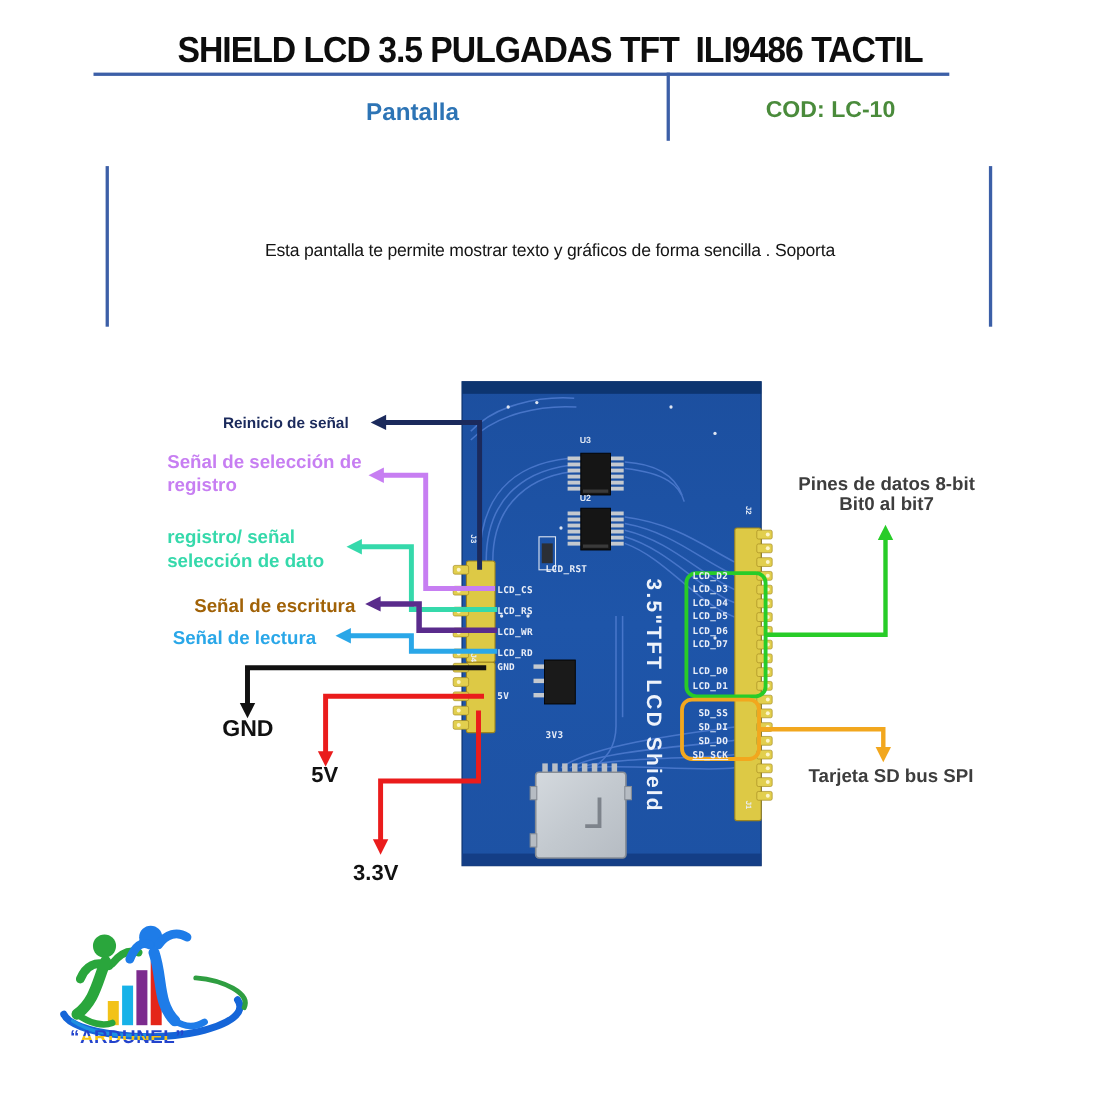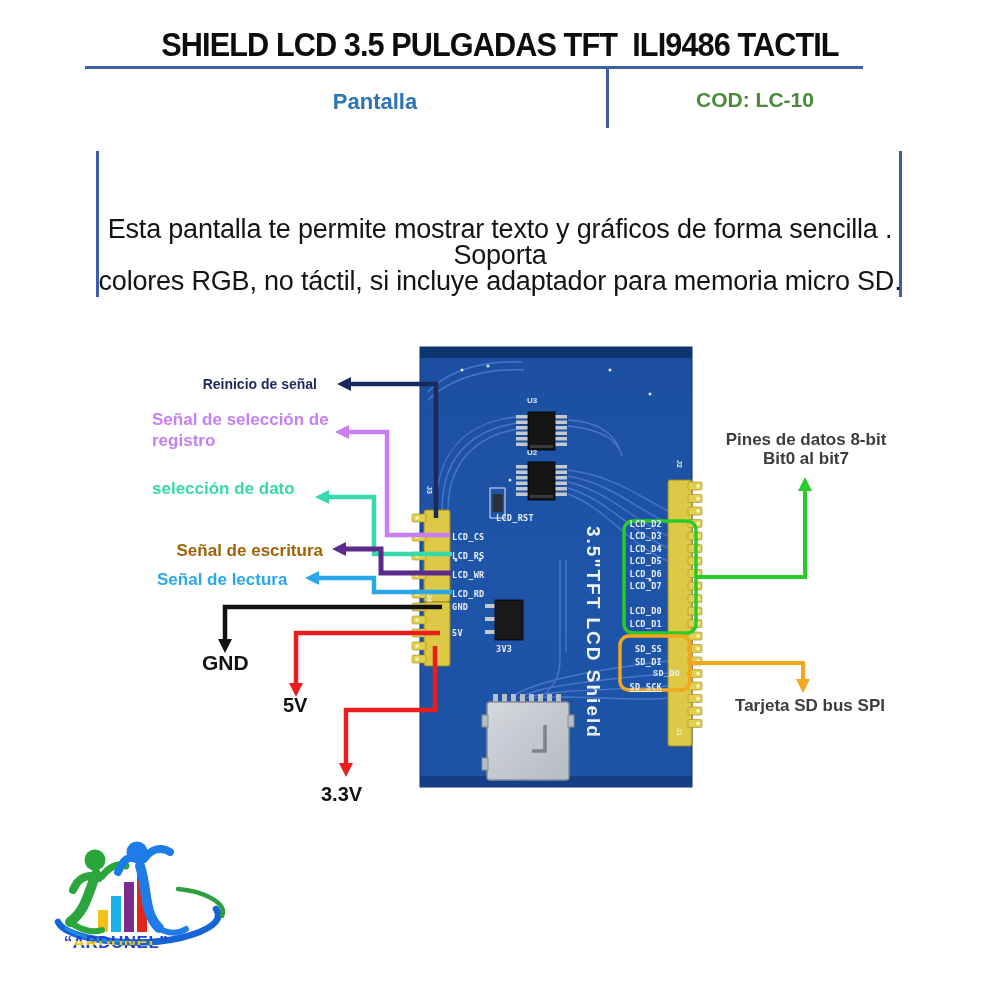--- a/index.html
+++ b/index.html
@@ -6,21 +6,21 @@
   .page{position:relative;width:1000px;height:1000px;background:#fff;overflow:hidden;
         font-family:"Liberation Sans","DejaVu Sans",sans-serif;}
   .abs{position:absolute;}
   .title{left:0;right:0;top:26px;text-align:center;font-size:33px;font-weight:700;
          letter-spacing:-1px;color:#0d0d0d;white-space:pre;transform:scaleX(.93);}
   .hrule{left:85px;top:66px;width:778px;height:3px;background:#3c5fa7;}
   .vrule{left:606px;top:66px;width:3px;height:62px;background:#3c5fa7;}
   .tab-label{left:115px;top:89px;width:520px;text-align:center;font-size:22px;font-weight:700;color:#2d74b5;}
   .code-label{left:630px;top:88px;width:250px;text-align:center;font-size:21px;font-weight:700;color:#4a8b3b;}
   .bracket{top:151px;width:3px;height:146px;background:#3c5fa7;}
-  .desc{left:90px;top:216px;width:820px;text-align:center;font-size:27px;line-height:26px;
+  .desc{left:90px;top:216px;width:820px;text-align:center;font-size:16px;line-height:26px;
         color:#141414;letter-spacing:-0.2px;}
   .ann{font-weight:700;font-size:17px;line-height:21px;}
   .pw{font-weight:700;font-size:20px;color:#111;}
   .rlabel{font-weight:700;font-size:17px;line-height:19px;color:#3d3d3d;text-align:center;}
   .pinlbl{position:absolute;font-size:8.5px;font-weight:700;color:#e9eef8;letter-spacing:.3px;
           font-family:"DejaVu Sans Mono","Liberation Mono",monospace;}
   .chiplbl{position:absolute;font-size:8px;font-weight:700;color:#dfe6f2;}
   .jlbl{position:absolute;font-size:7px;font-weight:700;color:#e9eef8;writing-mode:vertical-rl;}
   .vname{left:570px;top:505px;width:34px;height:255px;writing-mode:vertical-rl;
          font-size:19px;font-weight:700;color:#eef3fb;letter-spacing:2px;text-align:center;}
@@ -37,21 +37,20 @@
   <div class="abs title">SHIELD LCD 3.5 PULGADAS TFT  ILI9486 TACTIL</div>
   <div class="abs hrule"></div>
   <div class="abs vrule"></div>
   <div class="abs tab-label">Pantalla</div>
   <div class="abs code-label">COD: LC-10</div>
 
   <div class="abs bracket" style="left:96px;"></div>
   <div class="abs bracket" style="left:899px;"></div>
   <div class="abs desc">
     <div>Esta pantalla te permite mostrar texto y gráficos de forma sencilla . Soporta</div>
-    <div>colores RGB, no táctil, si incluye adaptador para memoria micro SD.</div>
   </div>
 
   <svg class="abs" style="left:90px;top:330px;" width="860" height="500" viewBox="0 0 860 500">
     <defs>
       <linearGradient id="pcb" x1="0" y1="0" x2="0" y2="1">
         <stop offset="0" stop-color="#1c4f9f"></stop>
           <stop offset=".5" stop-color="#1e55a9"></stop>
           <stop offset="1" stop-color="#1d52a4"></stop>
       </linearGradient>
       <linearGradient id="sdm" x1="0" y1="0" x2="1" y2="1">
@@ -266,43 +265,44 @@
   <span class="jlbl" style="left:676px;top:460px;">J2</span>
   <span class="jlbl" style="left:676px;top:728px;">J1</span>
 
   <span class="pinlbl" style="left:452px;top:513px;padding-left:44px;">LCD_RST</span>
   <span class="pinlbl" style="left:452px;top:532px;">LCD_CS</span>
   <span class="pinlbl" style="left:452px;top:551px;">LCD_RS</span>
   <span class="pinlbl" style="left:452px;top:570px;">LCD_WR</span>
   <span class="pinlbl" style="left:452px;top:589px;">LCD_RD</span>
   <span class="pinlbl" style="left:452px;top:602px;">GND</span>
   <span class="pinlbl" style="left:452px;top:628px;">5V</span>
-  <span class="pinlbl" style="left:452px;top:644px;padding-left:44px;">3V3</span>
+  <span class="pinlbl" style="left:452px;top:664px;padding-left:44px;">3V3</span>
 
   <span class="pinlbl" style="left:610px;top:519px;width:52px;text-align:right;">LCD_D2</span>
   <span class="pinlbl" style="left:610px;top:531px;width:52px;text-align:right;">LCD_D3</span>
   <span class="pinlbl" style="left:610px;top:544px;width:52px;text-align:right;">LCD_D4</span>
   <span class="pinlbl" style="left:610px;top:556px;width:52px;text-align:right;">LCD_D5</span>
   <span class="pinlbl" style="left:610px;top:569px;width:52px;text-align:right;">LCD_D6</span>
   <span class="pinlbl" style="left:610px;top:581px;width:52px;text-align:right;">LCD_D7</span>
   <span class="pinlbl" style="left:610px;top:606px;width:52px;text-align:right;">LCD_D0</span>
   <span class="pinlbl" style="left:610px;top:619px;width:52px;text-align:right;">LCD_D1</span>
   <span class="pinlbl" style="left:610px;top:644px;width:52px;text-align:right;">SD_SS</span>
   <span class="pinlbl" style="left:610px;top:657px;width:52px;text-align:right;">SD_DI</span>
-  <span class="pinlbl" style="left:628px;top:669px;width:52px;text-align:right;font-family:Liberation Mono, monospace;">SD_DO</span>
+  <span class="pinlbl" style="left:610px;top:669px;width:52px;text-align:right;">SD_DO</span>
   <span class="pinlbl" style="left:610px;top:682px;width:52px;text-align:right;text-decoration:underline;">SD_SCK</span>
 
   <div class="abs ann" style="left:125px;top:374px;width:192px;text-align:right;color:#1b2a5c;font-size:14px;">
     <div>Reinicio de señal</div>
   </div>
   <div class="abs ann" style="left:152px;top:409px;width:195px;color:#c77ef2;">
     <div>Señal de selección de</div>
     <div>registro</div>
   </div>
   <div class="abs ann" style="left:152px;top:478px;width:195px;color:#35d9ab;">
+    <div>registro/ señal</div>
     <div>selección de dato</div>
   </div>
   <div class="abs ann" style="left:163px;top:540px;width:160px;color:#a16207;text-align:right;">
     <div>Señal de escritura</div>
   </div>
   <div class="abs ann" style="left:157px;top:569px;width:150px;color:#2aa7e8;">
     <div>Señal de lectura</div>
   </div>
 
   <div class="abs pw" style="left:202px;top:651px;font-size:21px;">GND</div>

